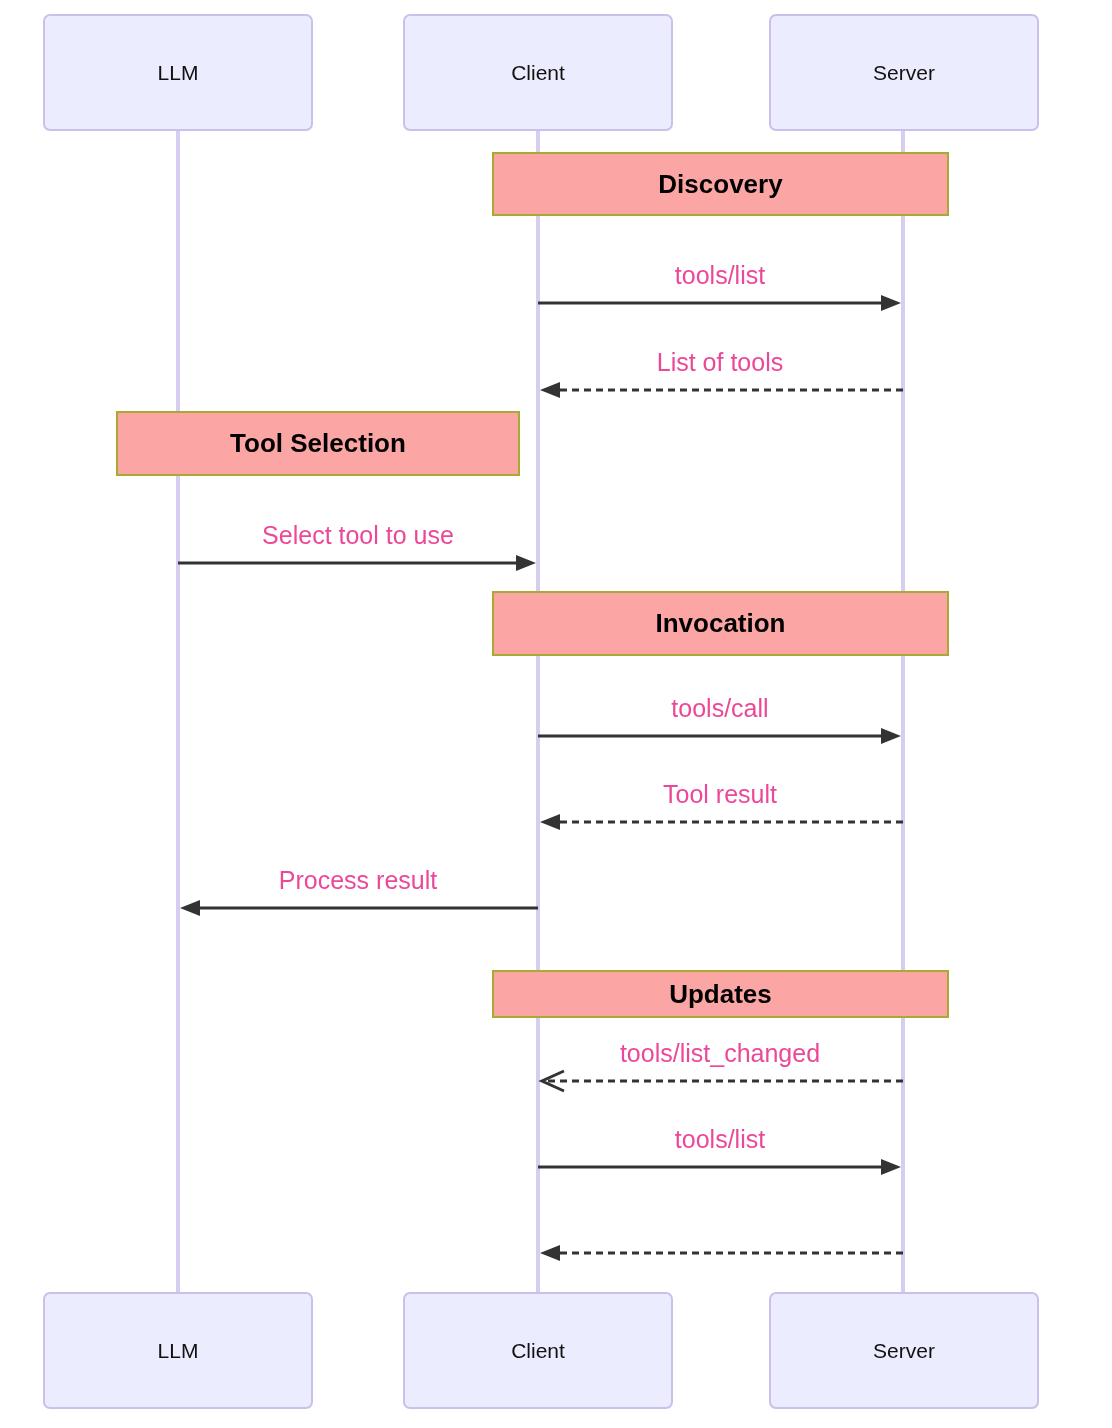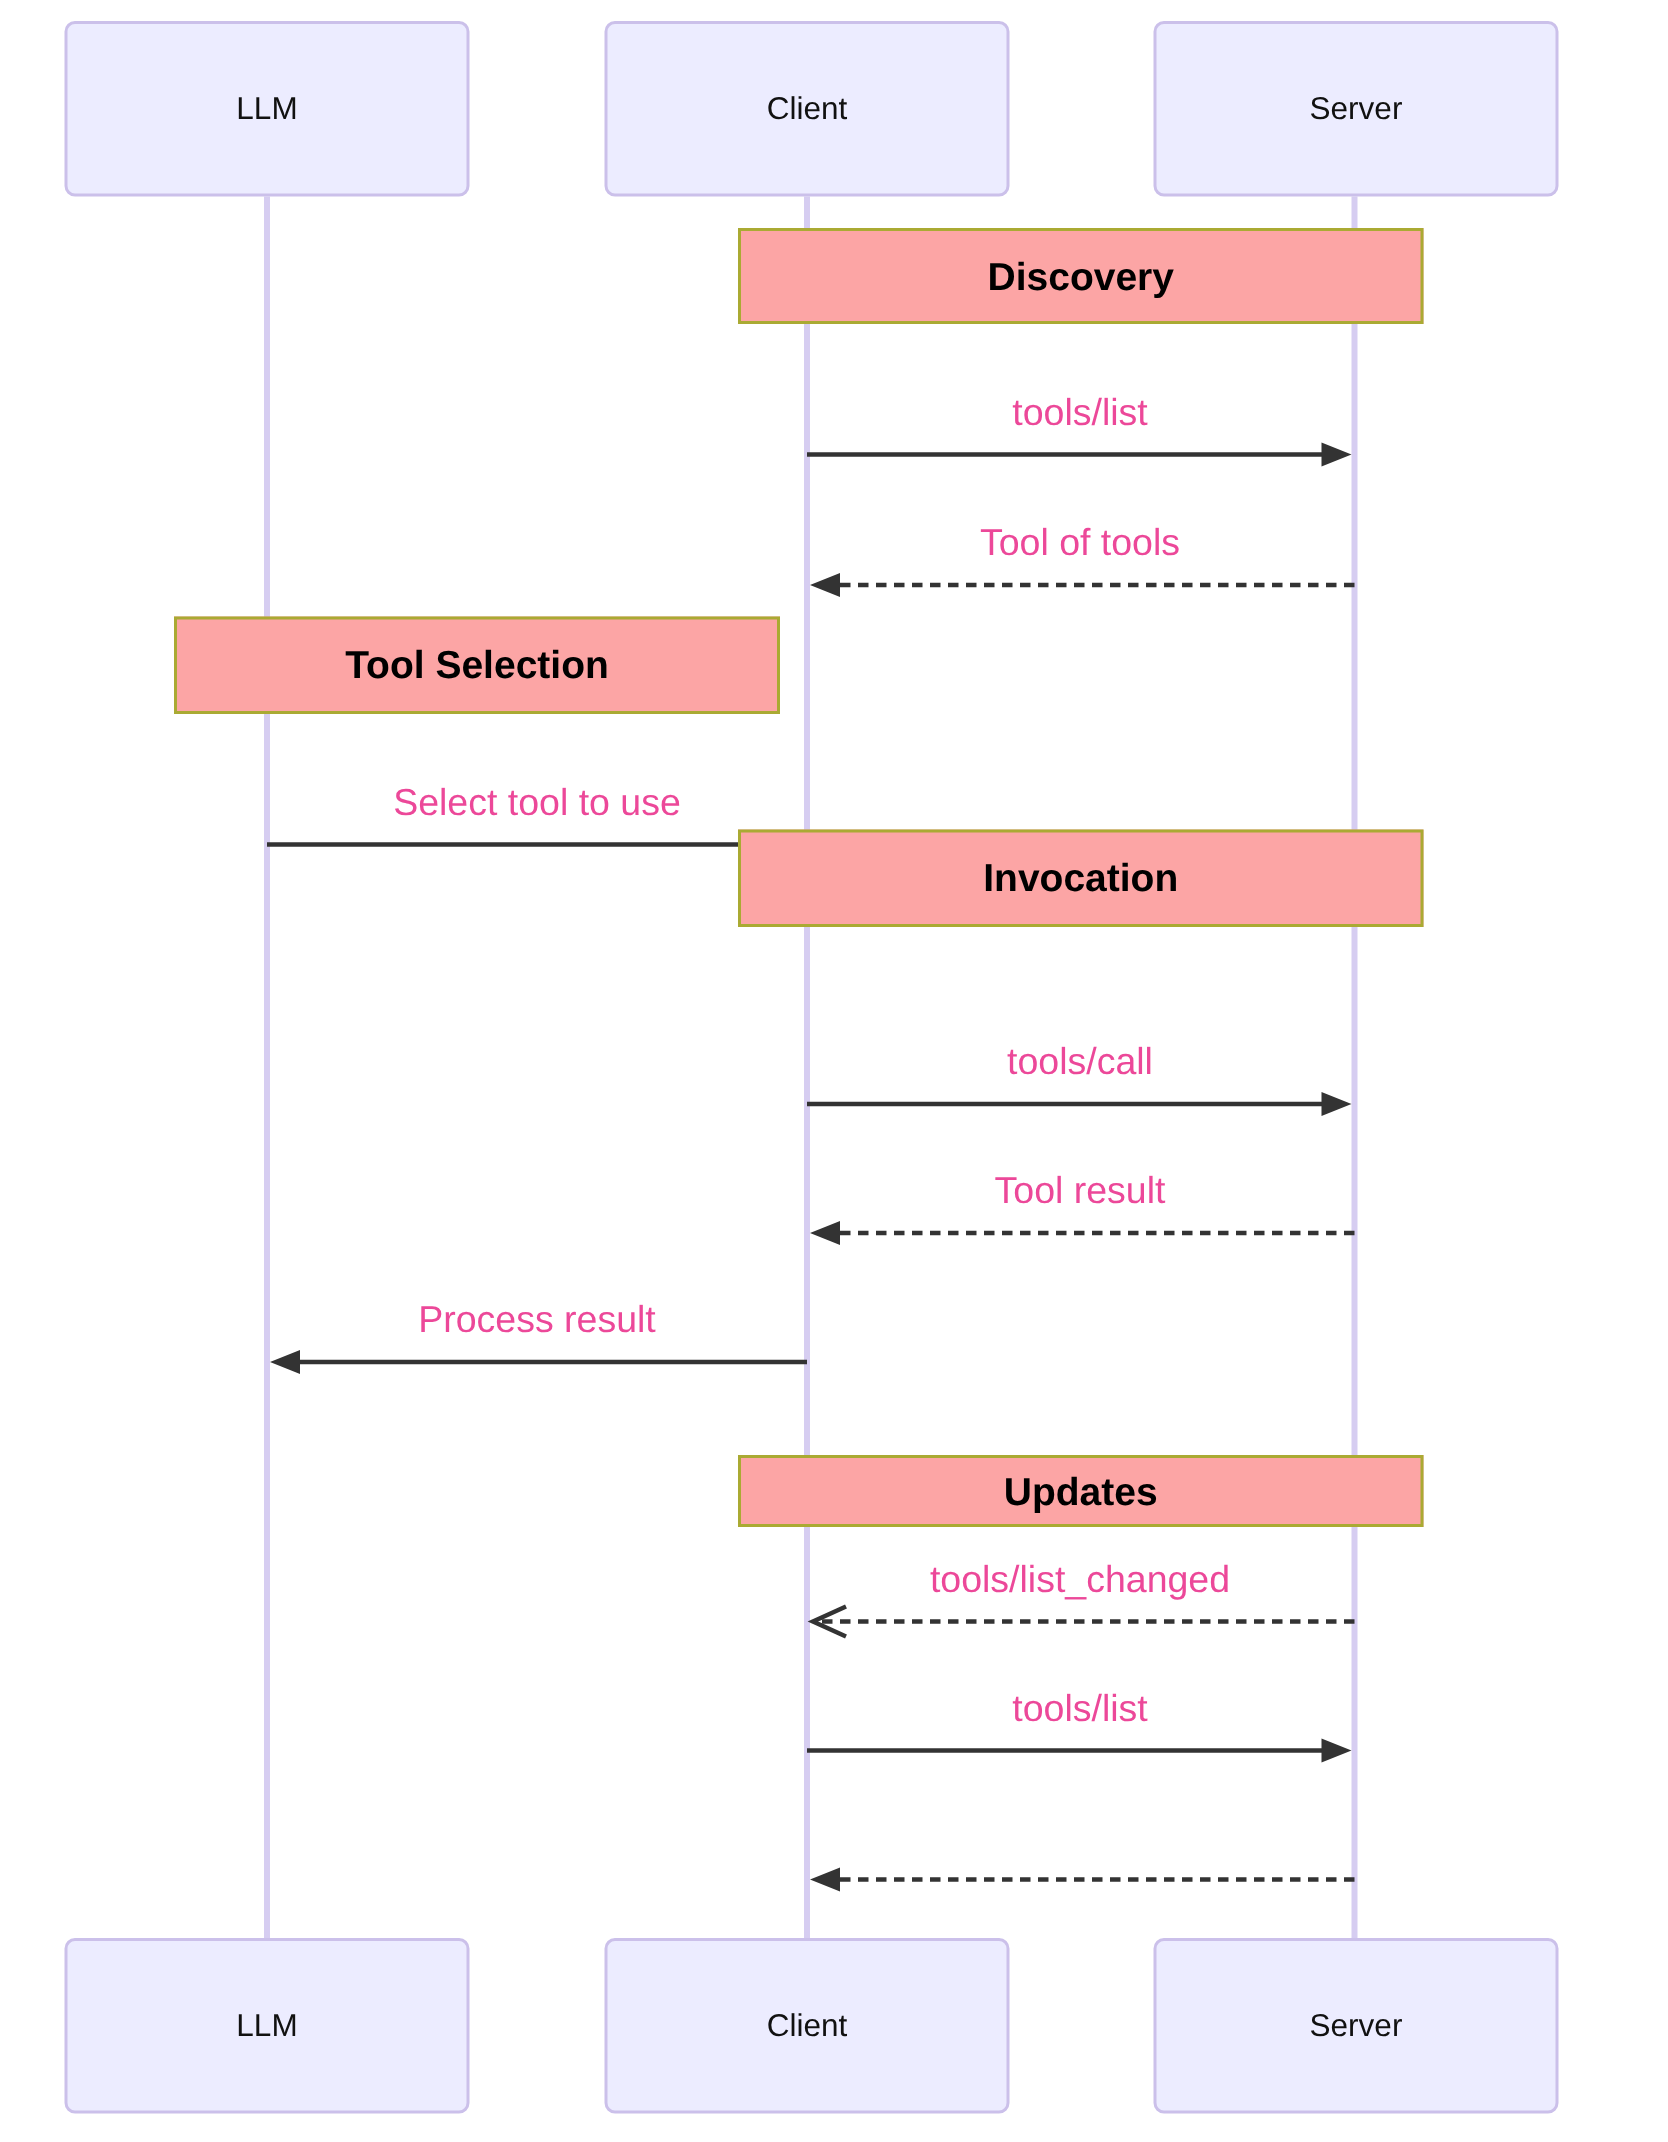--- a/index.html
+++ b/index.html
@@ -70,21 +70,21 @@
   <div class="lifeline" style="left:176px;"></div>
   <div class="lifeline" style="left:536px;"></div>
   <div class="lifeline" style="left:901px;"></div>
 
   <div class="msg-label" style="left:520px; top:257px;">tools/list</div>
   <svg class="arrow" style="left:538px; top:293px;" width="365" height="20">
     <line x1="0" y1="10" x2="346" y2="10" stroke="#333333" stroke-width="3"></line>
     <path d="M343 2 L363 10 L343 18 Z" fill="#333333"></path>
   </svg>
 
-  <div class="msg-label" style="left:520px; top:344px;">Tool of tools</div>
+  <div class="msg-label" style="left:520px; top:344px;">List of tools</div>
   <svg class="arrow" style="left:538px; top:380px;" width="365" height="20">
     <line x1="365" y1="10" x2="19" y2="10" stroke="#333333" stroke-width="3" stroke-dasharray="7 5"></line>
     <path d="M22 2 L2 10 L22 18 Z" fill="#333333"></path>
   </svg>
 
   <div class="msg-label" style="left:158px; top:517px;">Select tool to use</div>
   <svg class="arrow" style="left:178px; top:553px;" width="360" height="20">
     <line x1="0" y1="10" x2="341" y2="10" stroke="#333333" stroke-width="3"></line>
     <path d="M338 2 L358 10 L338 18 Z" fill="#333333"></path>
   </svg>
@@ -119,21 +119,21 @@
     <path d="M343 2 L363 10 L343 18 Z" fill="#333333"></path>
   </svg>
 
   <svg class="arrow" style="left:538px; top:1243px;" width="365" height="20">
     <line x1="365" y1="10" x2="19" y2="10" stroke="#333333" stroke-width="3" stroke-dasharray="7 5"></line>
     <path d="M22 2 L2 10 L22 18 Z" fill="#333333"></path>
   </svg>
 
   <div class="banner" style="left:492px; top:152px; width:457px; height:64px;">Discovery</div>
   <div class="banner" style="left:116px; top:411px; width:404px; height:65px;">Tool Selection</div>
-  <div class="banner" style="left:492px; top:553px; width:457px; height:65px;">Invocation</div>
+  <div class="banner" style="left:492px; top:591px; width:457px; height:65px;">Invocation</div>
   <div class="banner" style="left:492px; top:970px; width:457px; height:48px;">Updates</div>
 
   <div class="actor" style="left:43px;  top:14px;">LLM</div>
   <div class="actor" style="left:403px; top:14px;">Client</div>
   <div class="actor" style="left:769px; top:14px;">Server</div>
 
   <div class="actor" style="left:43px;  top:1292px;">LLM</div>
   <div class="actor" style="left:403px; top:1292px;">Client</div>
   <div class="actor" style="left:769px; top:1292px;">Server</div>
 

